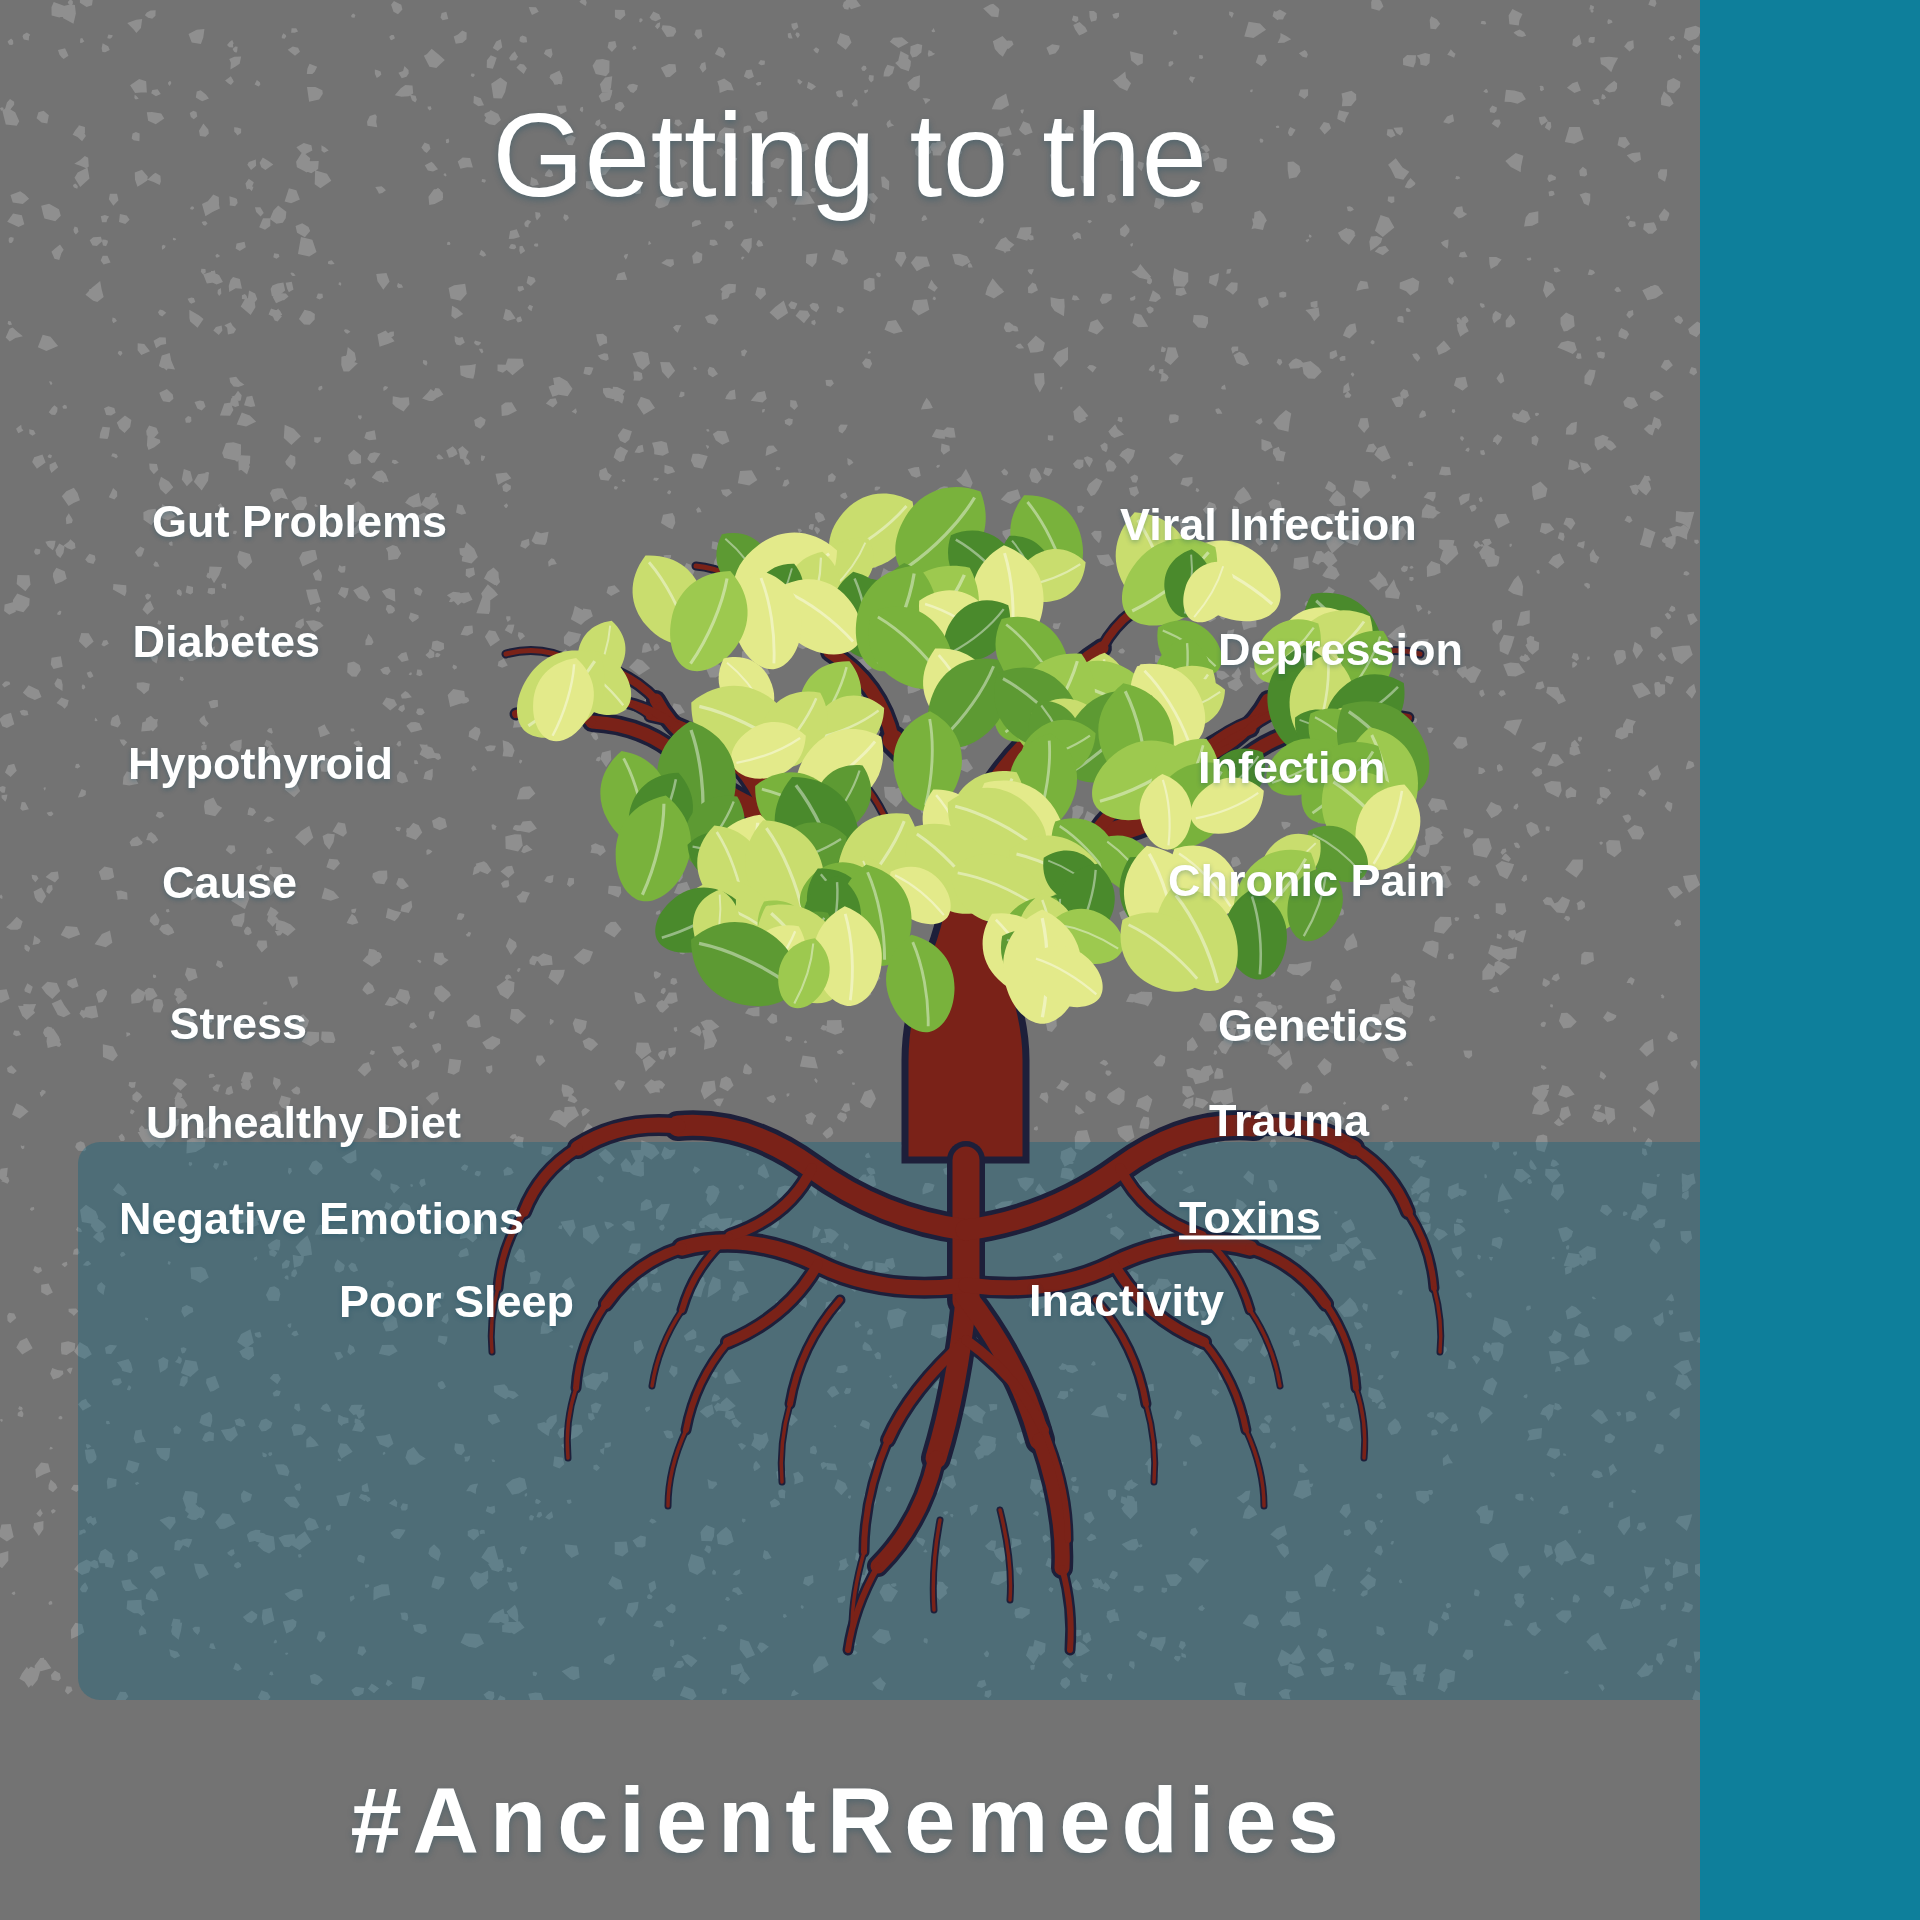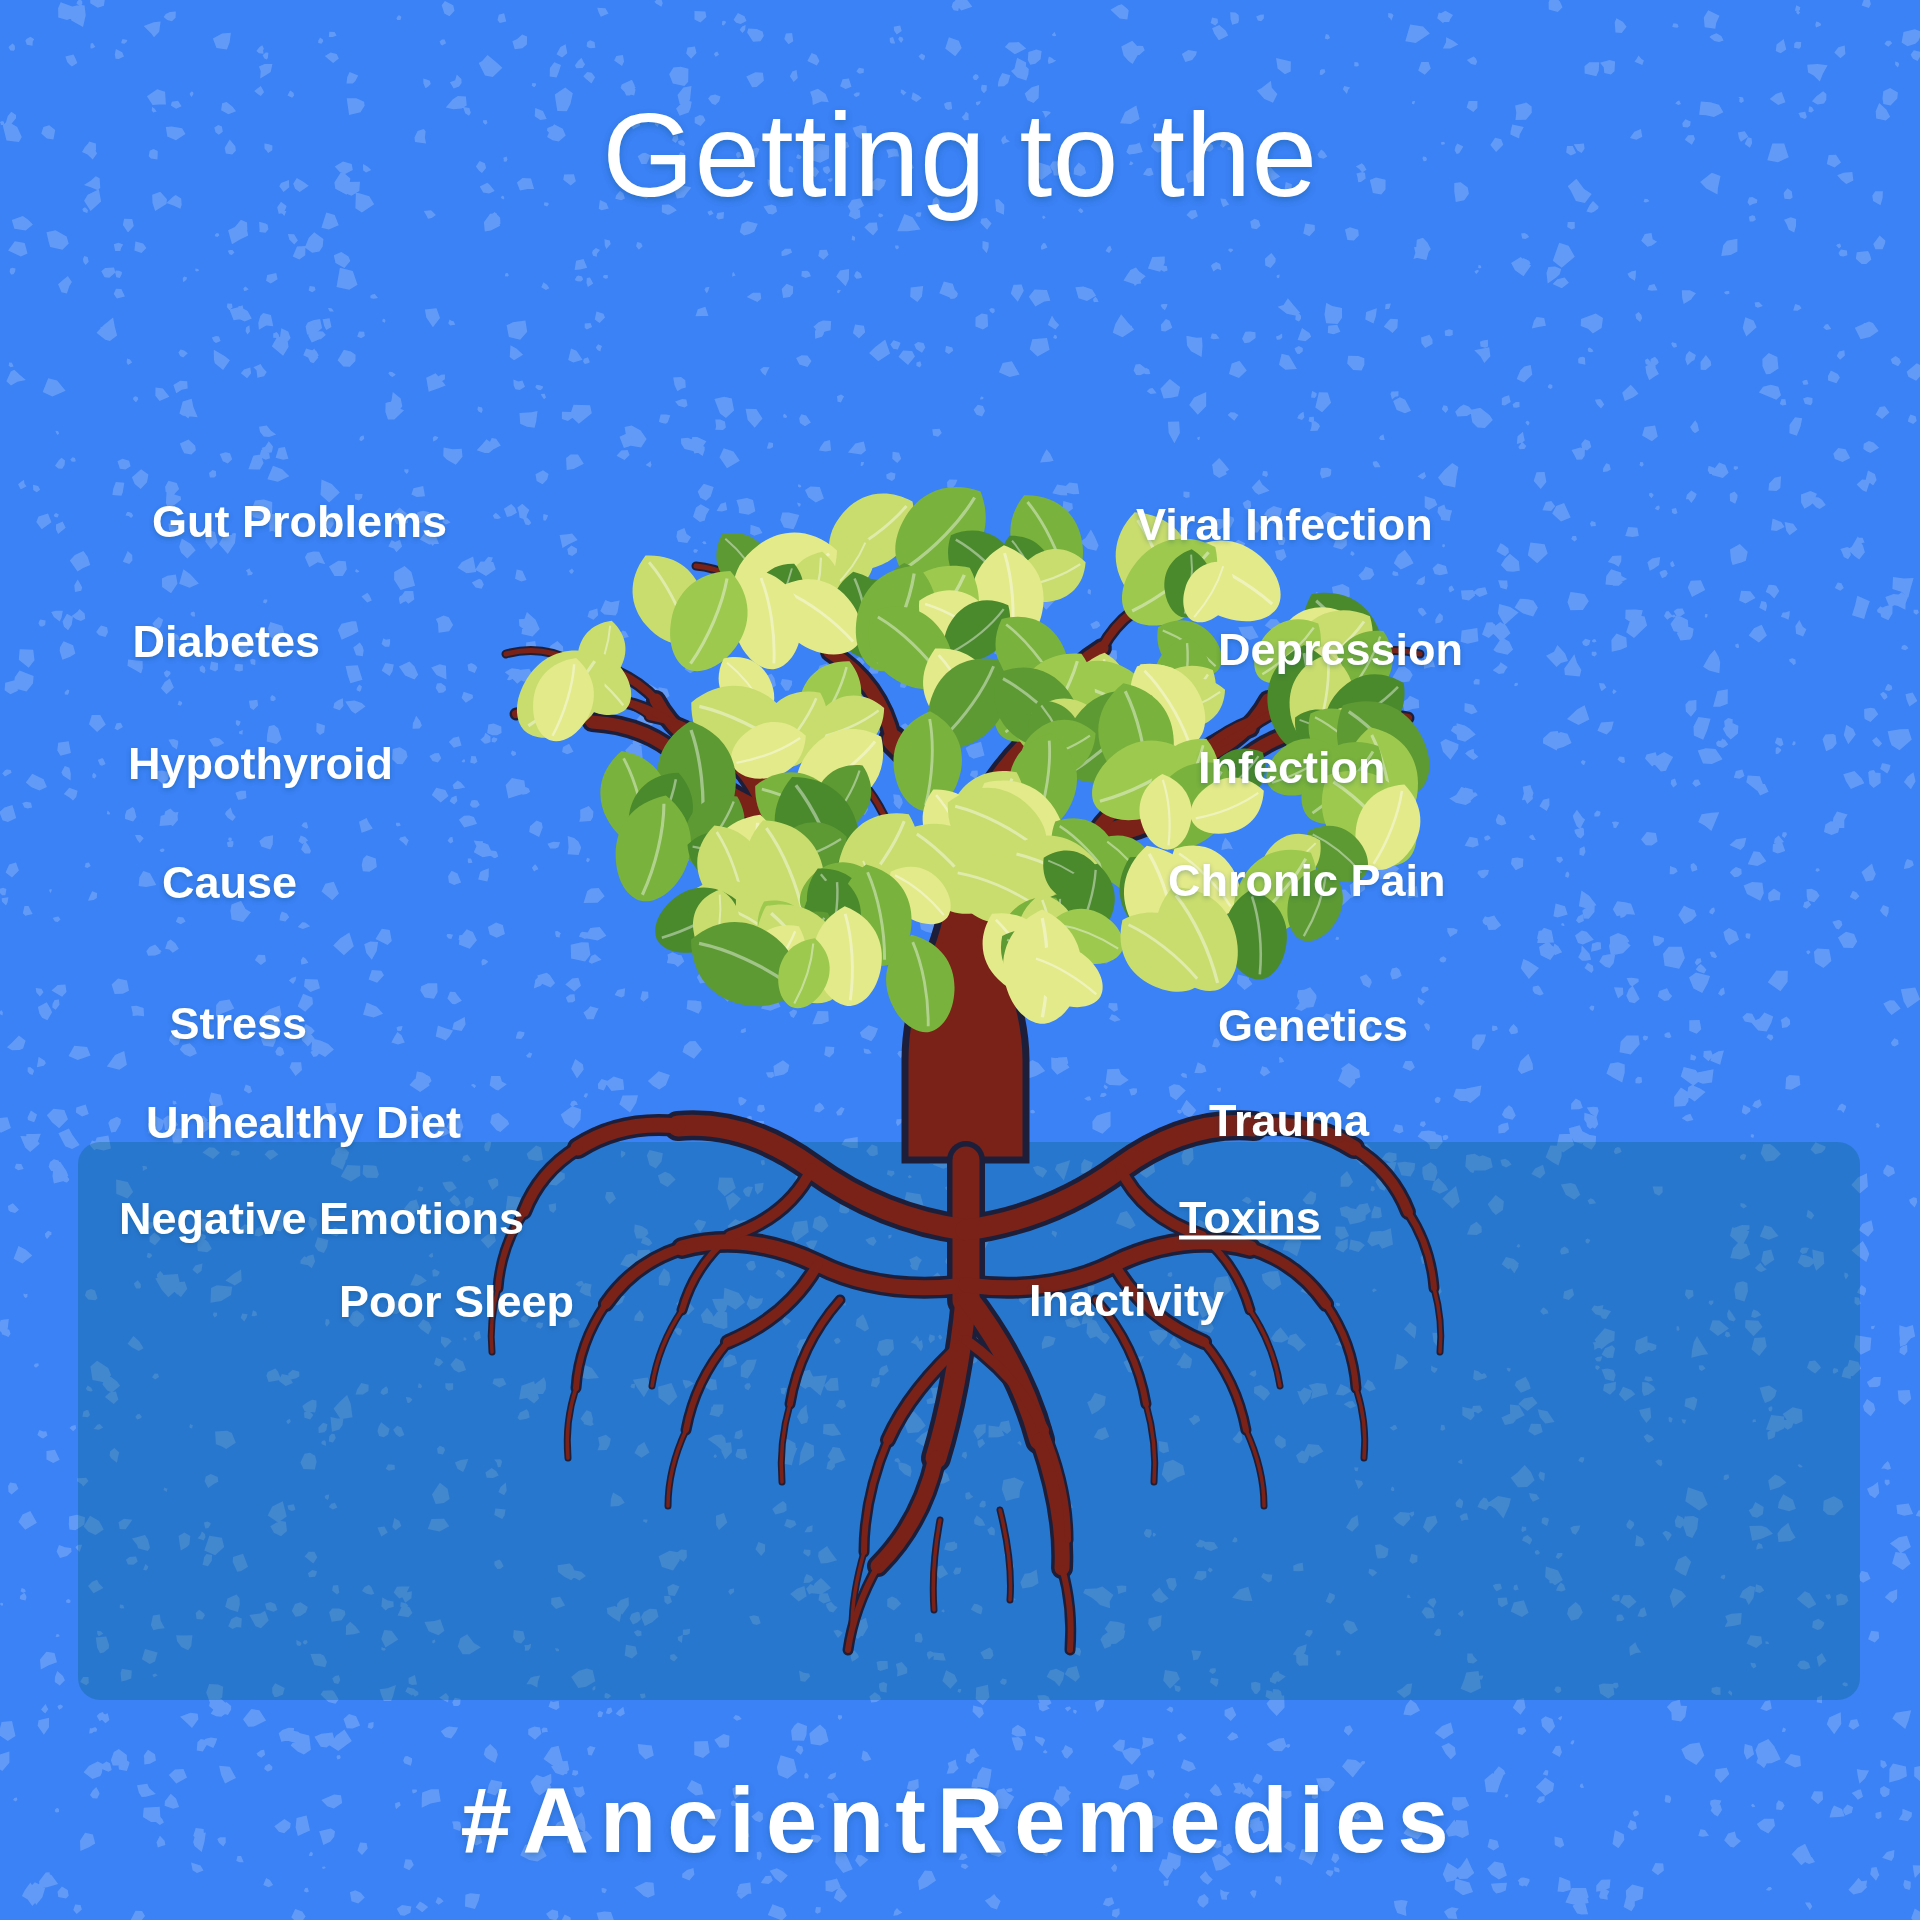--- a/index.html
+++ b/index.html
@@ -9,23 +9,23 @@
   }
   body {
     width: 1920px;
     height: 1920px;
     overflow: hidden;
     font-family: "Liberation Sans", sans-serif;
   }
 
   #poster {
     position: relative;
-    width: 1920px;
+    width: 1700px;
     height: 1920px;
-    background: #3b82f6;
+    background: #737373;
     overflow: hidden;
   }
 
   
   .speckles {
     position: absolute;
     inset: 0;
     pointer-events: none;
     z-index: 2;
   }
@@ -954,21 +954,21 @@
 
   <div id="title-block">
     <span id="title-line1">Getting to the</span>
   </div>
 
   <div id="labels-layer">
       <div class="label left" style="left: 447px; top: 521px;">Gut Problems</div>
       <div class="label left" style="left: 320px; top: 641px;">Diabetes</div>
       <div class="label left" style="left: 382px; top: 763px; margin-left: 11px;">Hypothyroid</div>
       <div class="label left" style="left: 297px; top: 882px;">Cause</div>
-      <div class="label right" style="left: 1120px; top: 524px; margin-left: 16px;">Viral Infection</div>
+      <div class="label right" style="left: 1120px; top: 524px;">Viral Infection</div>
       <div class="label right" style="left: 1218px; top: 649px;">Depression</div>
       <div class="label right" style="left: 1198px; top: 767px;">Infection</div>
       <div class="label right" style="left: 1168px; top: 880px;">Chronic Pain</div>
       <div class="label left" style="left: 307px; top: 1023px;">Stress</div>
       <div class="label left" style="left: 461px; top: 1122px;">Unhealthy Diet</div>
       <div class="label left" style="left: 524px; top: 1218px;">Negative Emotions</div>
       <div class="label left" style="left: 574px; top: 1301px;">Poor Sleep</div>
       <div class="label right" style="left: 1218px; top: 1025px;">Genetics</div>
       <div class="label right" style="left: 1209px; top: 1120px;">Trauma</div>
       <div class="label right" style="left: 1179px; top: 1217px; text-decoration: underline;">Toxins</div>

